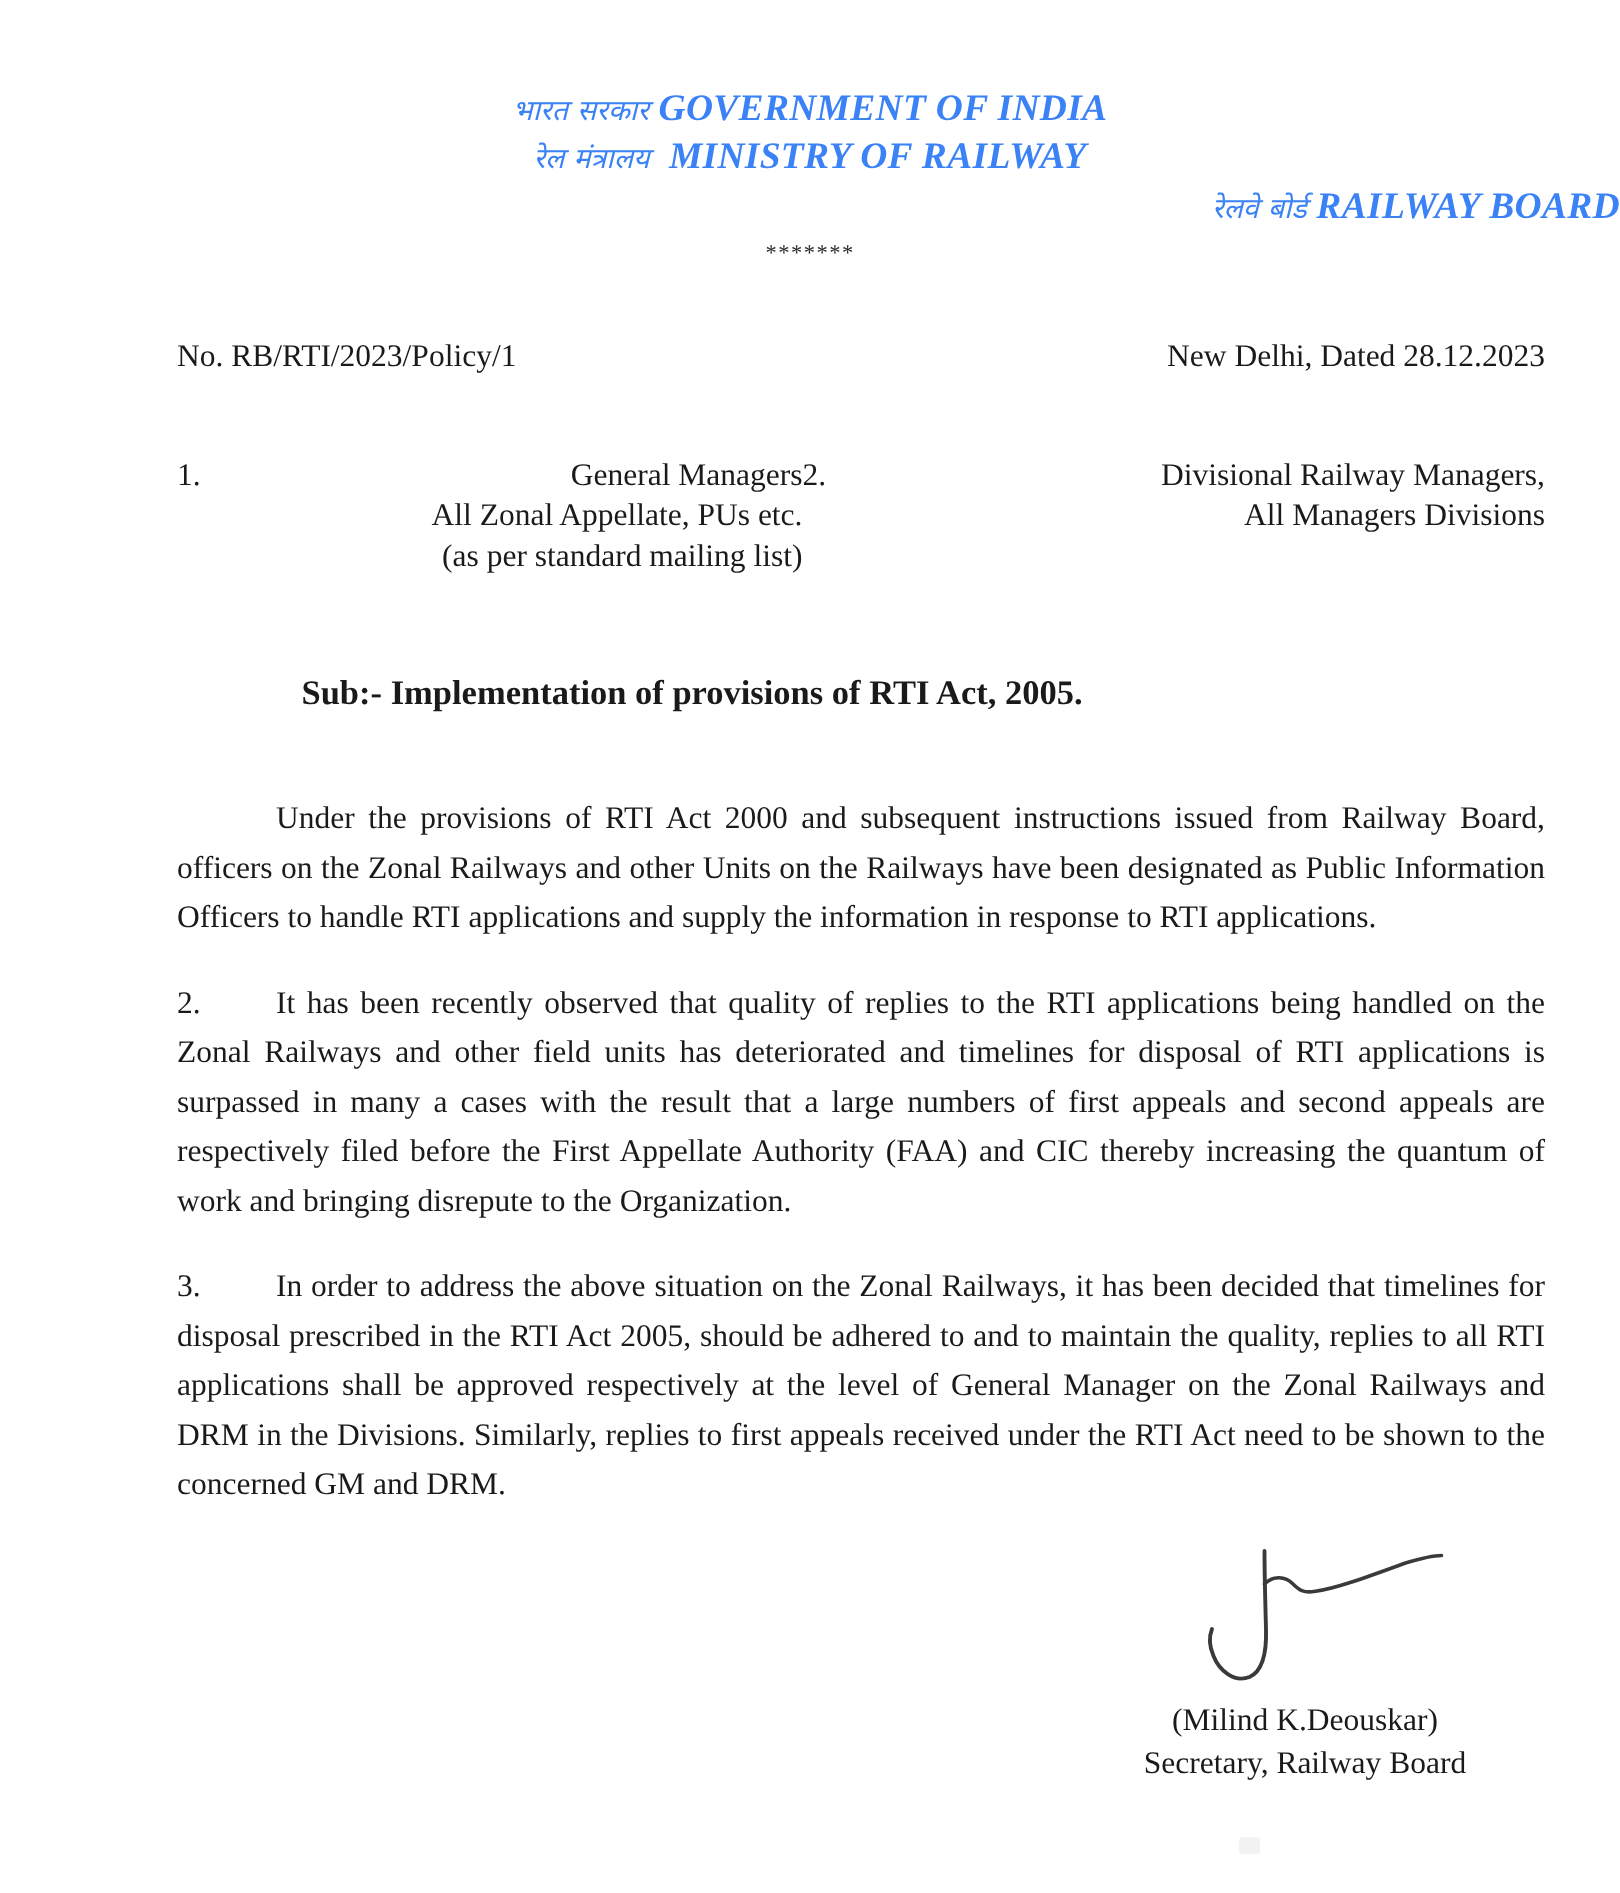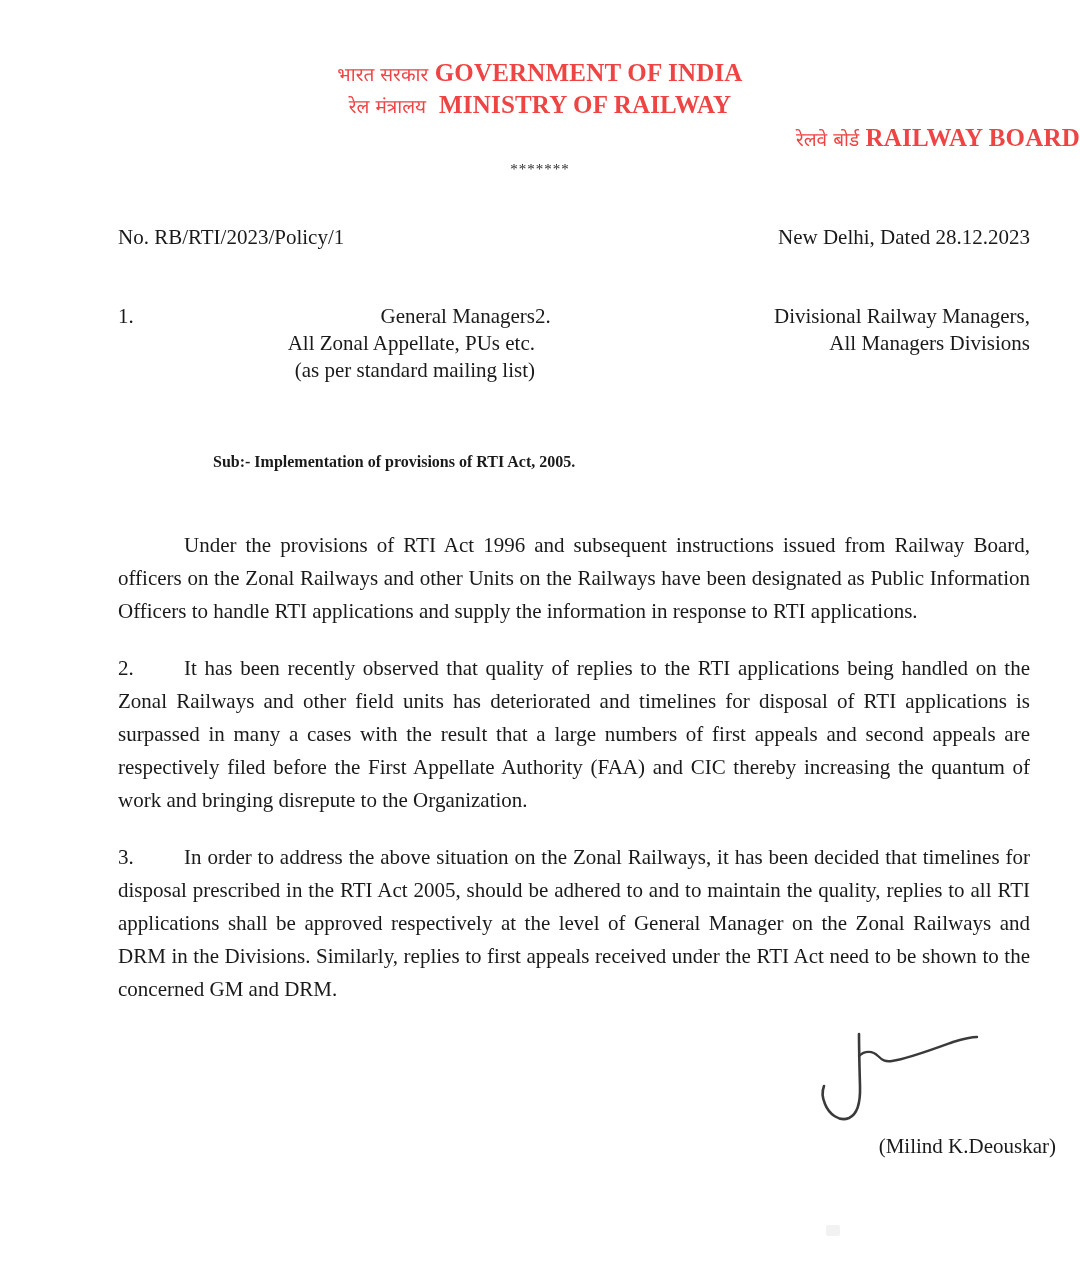--- a/index.html
+++ b/index.html
@@ -23,22 +23,23 @@
   .letterhead {
     position: absolute;
     top: 58px;
     left: 0;
     width: 1080px;
     text-align: center;
   }
   .letterhead-line {
     font-weight: bold;
     letter-spacing: 0.2px;
-    color: #ef4444;
-    white-space: nowrap;
+    color: #3b82f6;
+    white-space: nowrap;
+    font-style: italic;
   }
   .lh-1 { font-size: 25px; line-height: 30px; }
   .lh-2 { font-size: 25px; line-height: 31px; }
   .lh-3 { font-size: 25px; line-height: 31px; text-align: right; }
   .deva {
     font-family: "DejaVu Sans", sans-serif;
     font-size: 19px;
     font-weight: normal;
     letter-spacing: 0;
   }
@@ -85,22 +86,22 @@
     width: 32px;
     flex: 0 0 32px;
   }
   .addr-lines { flex: 1 1 auto; }
   .addr-line { white-space: nowrap; text-align: right; }
 
   
   .subject {
     position: absolute;
     top: 448px;
-    left: 213px;
-    font-size: 16px;
+    left: 201px;
+    font-size: 23px;
     line-height: 27px;
     font-weight: bold;
     white-space: nowrap;
   }
 
   
   .body {
     position: absolute;
     top: 529px;
     left: 118px;
@@ -116,23 +117,23 @@
   .para.first { text-indent: 66px; }
   .para-num {
     display: inline-block;
     width: 66px;
   }
 
   
   .signature-block {
     position: absolute;
     top: 1028px;
-    left: 716px;
+    left: 700px;
     width: 340px;
-    text-align: right;
+    text-align: center;
   }
   .sign-mark {
     height: 104px;
     position: relative;
   }
   .sign-mark svg {
     position: absolute;
     top: 0;
     left: 50%;
     transform: translateX(-50%);
@@ -205,30 +206,31 @@
             <div class="addr-line">All Managers Divisions</div>
           </div>
         </div>
       </div>
     </div>
   </div>
 
   <div class="subject">Sub:- Implementation of provisions of RTI Act, 2005.</div>
 
   <div class="body">
-    <p class="para first">Under the provisions of RTI Act 1996 and subsequent instructions issued from Railway Board, officers on the Zonal Railways and other Units on the Railways have been designated as Public Information Officers to handle RTI applications and supply the information in response to RTI applications.</p>
+    <p class="para first">Under the provisions of RTI Act 2000 and subsequent instructions issued from Railway Board, officers on the Zonal Railways and other Units on the Railways have been designated as Public Information Officers to handle RTI applications and supply the information in response to RTI applications.</p>
     <p class="para"><span class="para-num">2.</span><span>It has been recently observed that quality of replies to the RTI applications being handled on the Zonal Railways and other field units has deteriorated and timelines for disposal of RTI applications is surpassed in many a cases with the result that a large numbers of first appeals and second appeals are respectively filed before the First Appellate Authority (FAA) and CIC thereby increasing the quantum of work and bringing disrepute to the Organization.</span></p>
     <p class="para"><span class="para-num">3.</span><span>In order to address the above situation on the Zonal Railways, it has been decided that timelines for disposal prescribed in the RTI Act 2005, should be adhered to and to maintain the quality, replies to all RTI applications shall be approved respectively at the level of General Manager on the Zonal Railways and DRM in the Divisions.  Similarly, replies to first appeals received under the RTI Act need to be shown to the concerned GM and DRM.</span></p>
   </div>
 
   <div class="signature-block">
     <div class="sign-mark">
       <svg width="230" height="104" viewBox="0 0 230 104" fill="none" xmlns="http://www.w3.org/2000/svg">
         <path d="M88 6 C88 20, 88.5 40, 89 58 C89.5 74, 87 86, 78 90 C68 94, 58 86, 54 76 C51 69, 51 63, 53 58" stroke="#3a3a3a" stroke-width="2.6" stroke-linecap="round" fill="none"></path>
         <path d="M88 28 C94 22, 102 23, 107 28 C111 32, 114 34, 121 33 C136 31, 160 22, 182 14 C192 11, 200 9, 206 9" stroke="#3a3a3a" stroke-width="2.4" stroke-linecap="round" fill="none"></path>
       </svg>
     </div>
     <div class="sign-name">(Milind K.Deouskar)</div>
+    <div class="sign-desig">Secretary, Railway Board</div>
   </div>
 
   <div class="smudge"></div>
 
 </div>
 
 </body></html>

